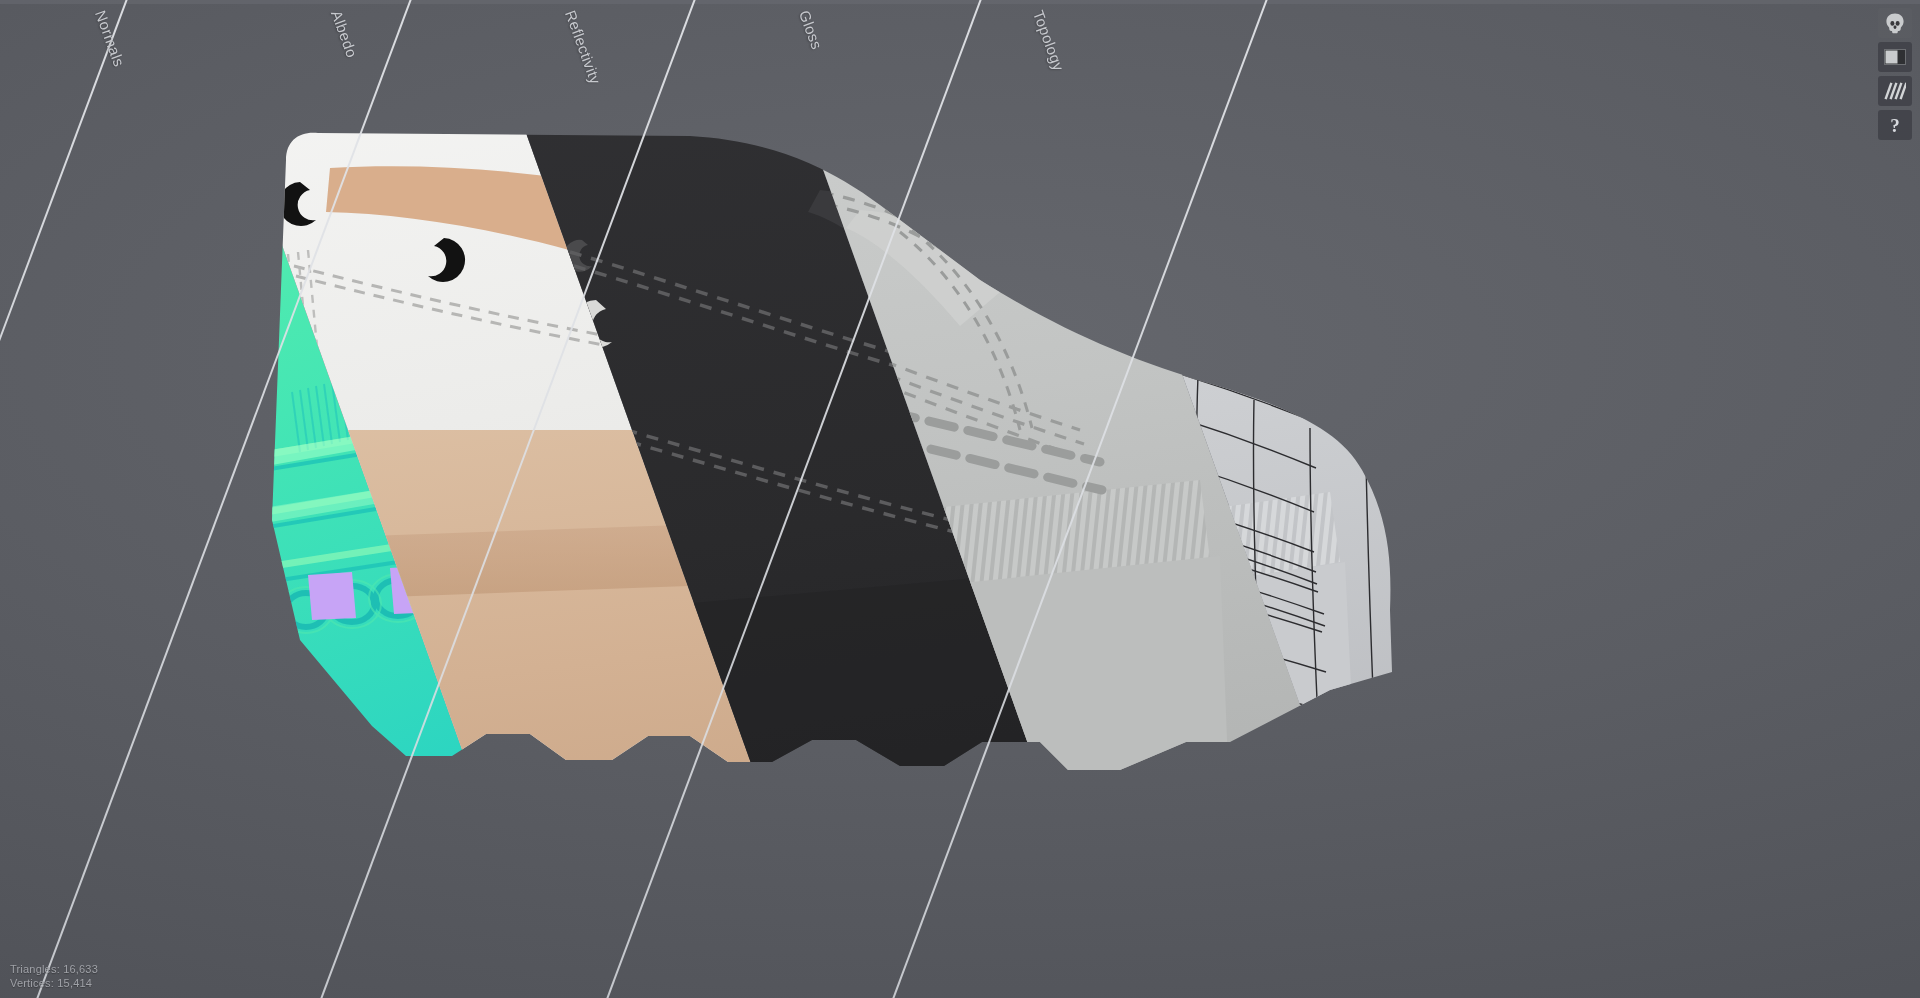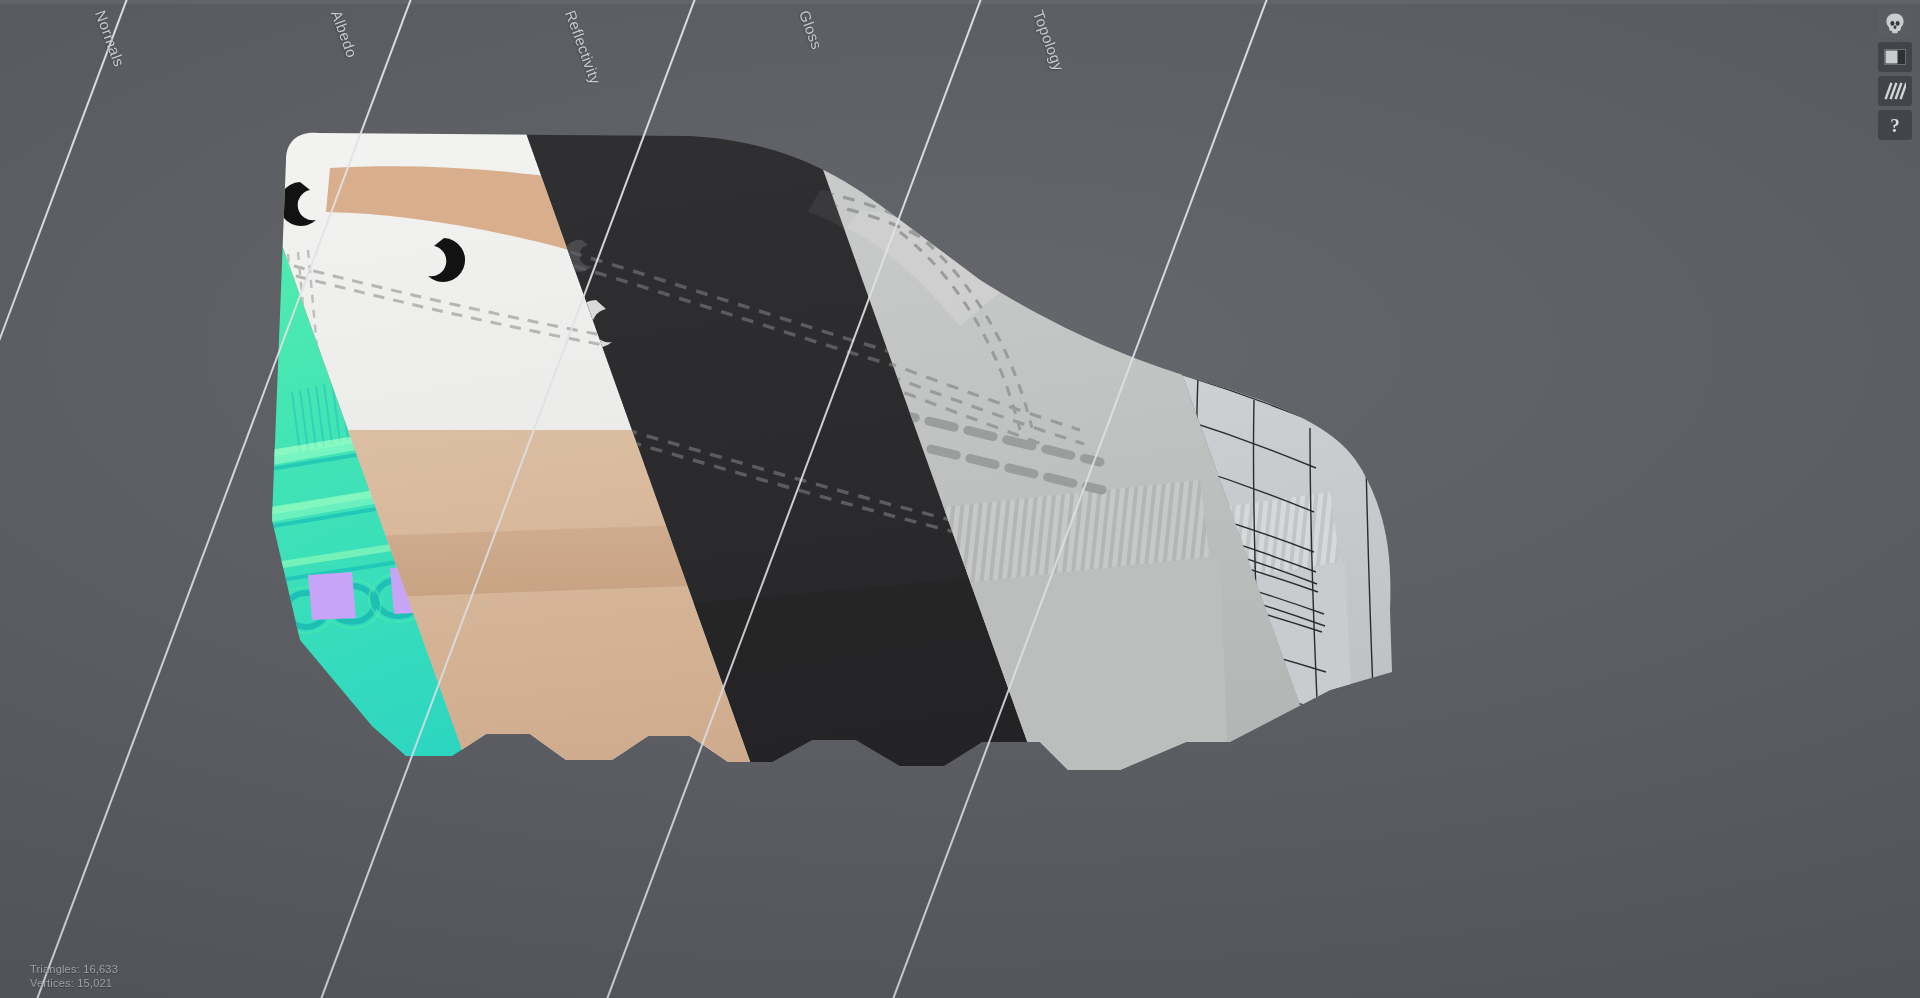--- a/index.html
+++ b/index.html
@@ -120,21 +120,21 @@
     position: absolute;
     left: 10px;
     bottom: 8px;
     color: #9fa1a7;
     font-size: 11px;
     line-height: 14px;
     letter-spacing: 0.2px;
     z-index: 35;
     text-shadow: 0 1px 1px rgba(0,0,0,0.3);
   }
-  .stats div { white-space: nowrap; margin-left: 20px; }
+  .stats div { white-space: nowrap; }
 </style>
 </head>
 <body>
 
 <div id="viewer">
 
   <div class="bg"></div>
   <div class="bg-top-strip"></div>
 
   <div id="shoe-stack">
@@ -477,16 +477,16 @@
       </span>
     </button>
 
     <button class="tool-btn">
       <span class="tool-help">?</span>
     </button>
   </div>
 
   <div class="stats">
     <div>Triangles: 16,633</div>
-    <div>Vertices: 15,021</div>
+    <div>Vertices: 15,414</div>
   </div>
 
 </div>
 
 </body></html>

